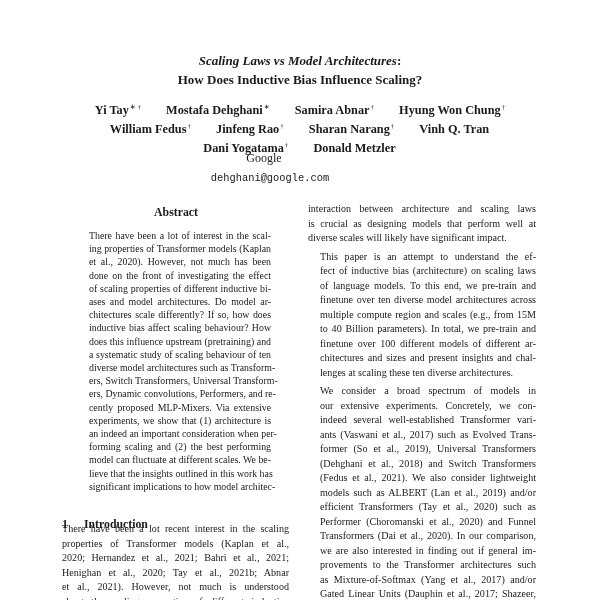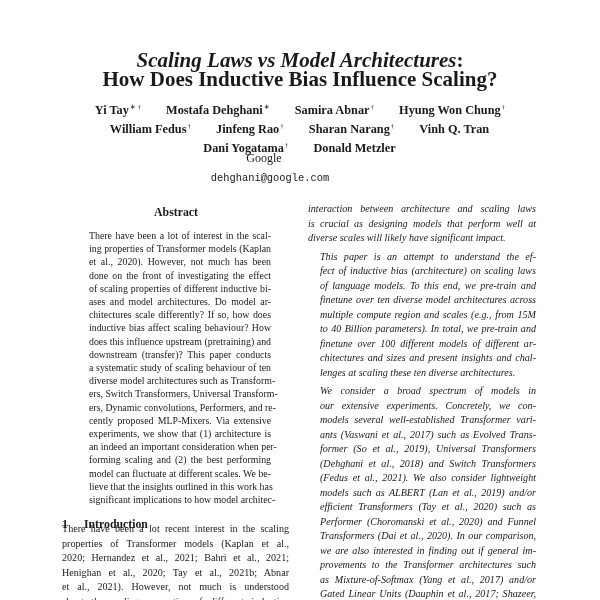--- a/index.html
+++ b/index.html
@@ -2,21 +2,21 @@
 <html><head>
 <meta charset="utf-8">
 <style>
   html, body { margin: 0; padding: 0; background: #ffffff; }
   body {
     width: 600px; height: 600px; overflow: hidden; position: relative;
     font-family: "Liberation Serif", serif; color: #1a1a1a;
   }
   .title {
     position: absolute; left: 0; width: 600px; top: 51px;
-    text-align: center; font-weight: bold; font-size: 21px; line-height: 19px;
+    text-align: center; font-weight: bold; font-size: 13px; line-height: 19px;
   }
   .title .it { font-style: italic; }
   .authors {
     position: absolute; left: 0; width: 600px; top: 99px;
     text-align: center; font-weight: bold; font-size: 12.3px; line-height: 16px;
   }
   .authors .row { white-space: nowrap; }
   .authors .a { margin: 0 11px; text-align: right; }
   .authors sup { font-size: 7px; font-weight: normal; vertical-align: 5px; margin-left: 1px; }
   .affil {
@@ -40,21 +40,21 @@
     position: absolute; left: 62px; top: 517px;
     font-weight: bold; font-size: 11.8px;
   }
   .intro-head .num { margin-right: 16px; }
   .intro-body {
     position: absolute; left: 62px; width: 227px; top: 522px;
     font-size: 10.1px; line-height: 14.5px; text-align: justify;
   }
   .right-col {
     position: absolute; left: 308px; width: 228px; top: 202px;
-    font-size: 10.1px; line-height: 14.5px; text-align: justify; font-style: italic;
+    font-size: 10.1px; line-height: 14.5px; text-align: justify;
   }
   .right-col p { margin: 0; }
   .right-col p.indent { text-indent: 12px; margin-top: 4px; }
   .line { display: block; text-align-last: justify; white-space: nowrap; }
   .line.last { text-align-last: left; }
 </style>
 </head>
 <body>
 
 <div class="title">
@@ -88,21 +88,20 @@
 <div class="abs-body" id="abs-body">
     <span class="line">There have been a lot of interest in the scal-</span>
     <span class="line">ing properties of Transformer models (Kaplan</span>
     <span class="line">et al., 2020). However, not much has been</span>
     <span class="line">done on the front of investigating the effect</span>
     <span class="line">of scaling properties of different inductive bi-</span>
     <span class="line">ases and model architectures. Do model ar-</span>
     <span class="line">chitectures scale differently? If so, how does</span>
     <span class="line">inductive bias affect scaling behaviour? How</span>
     <span class="line">does this influence upstream (pretraining) and</span>
-    <span class="line">downstream (transfer)? This paper conducts</span>
     <span class="line">a systematic study of scaling behaviour of ten</span>
     <span class="line">diverse model architectures such as Transform-</span>
     <span class="line">ers, Switch Transformers, Universal Transform-</span>
     <span class="line">ers, Dynamic convolutions, Performers, and re-</span>
     <span class="line">cently proposed MLP-Mixers. Via extensive</span>
     <span class="line">experiments, we show that (1) architecture is</span>
     <span class="line">an indeed an important consideration when per-</span>
     <span class="line">forming scaling and (2) the best performing</span>
     <span class="line">model can fluctuate at different scales. We be-</span>
     <span class="line">lieve that the insights outlined in this work has</span>
@@ -134,21 +133,21 @@
       <span class="line">finetune over ten diverse model architectures across</span>
       <span class="line">multiple compute region and scales (e.g., from 15M</span>
       <span class="line">to 40 Billion parameters). In total, we pre-train and</span>
       <span class="line">finetune over 100 different models of different ar-</span>
       <span class="line">chitectures and sizes and present insights and chal-</span>
       <span class="line last">lenges at scaling these ten diverse architectures.</span>
     </p>
     <p class="indent">
       <span class="line">We consider a broad spectrum of models in</span>
       <span class="line">our extensive experiments. Concretely, we con-</span>
-      <span class="line">models several well-established Transformer vari-</span>
+      <span class="line">indeed several well-established Transformer vari-</span>
       <span class="line">ants (Vaswani et al., 2017) such as Evolved Trans-</span>
       <span class="line">former (So et al., 2019), Universal Transformers</span>
       <span class="line">(Dehghani et al., 2018) and Switch Transformers</span>
       <span class="line">(Fedus et al., 2021). We also consider lightweight</span>
       <span class="line">models such as ALBERT (Lan et al., 2019) and/or</span>
       <span class="line">efficient Transformers (Tay et al., 2020) such as</span>
       <span class="line">Performer (Choromanski et al., 2020) and Funnel</span>
       <span class="line">Transformers (Dai et al., 2020). In our comparison,</span>
       <span class="line">we are also interested in finding out if general im-</span>
       <span class="line">provements to the Transformer architectures such</span>

